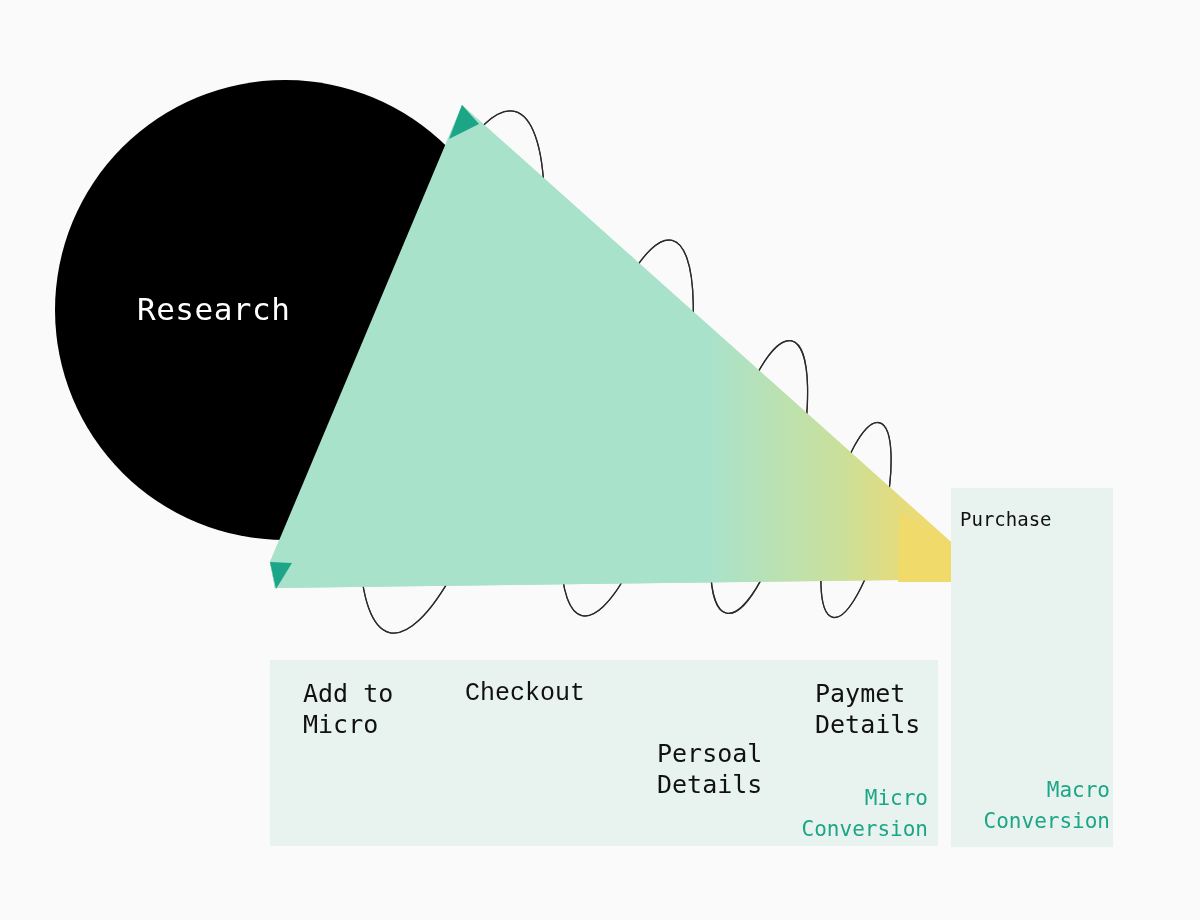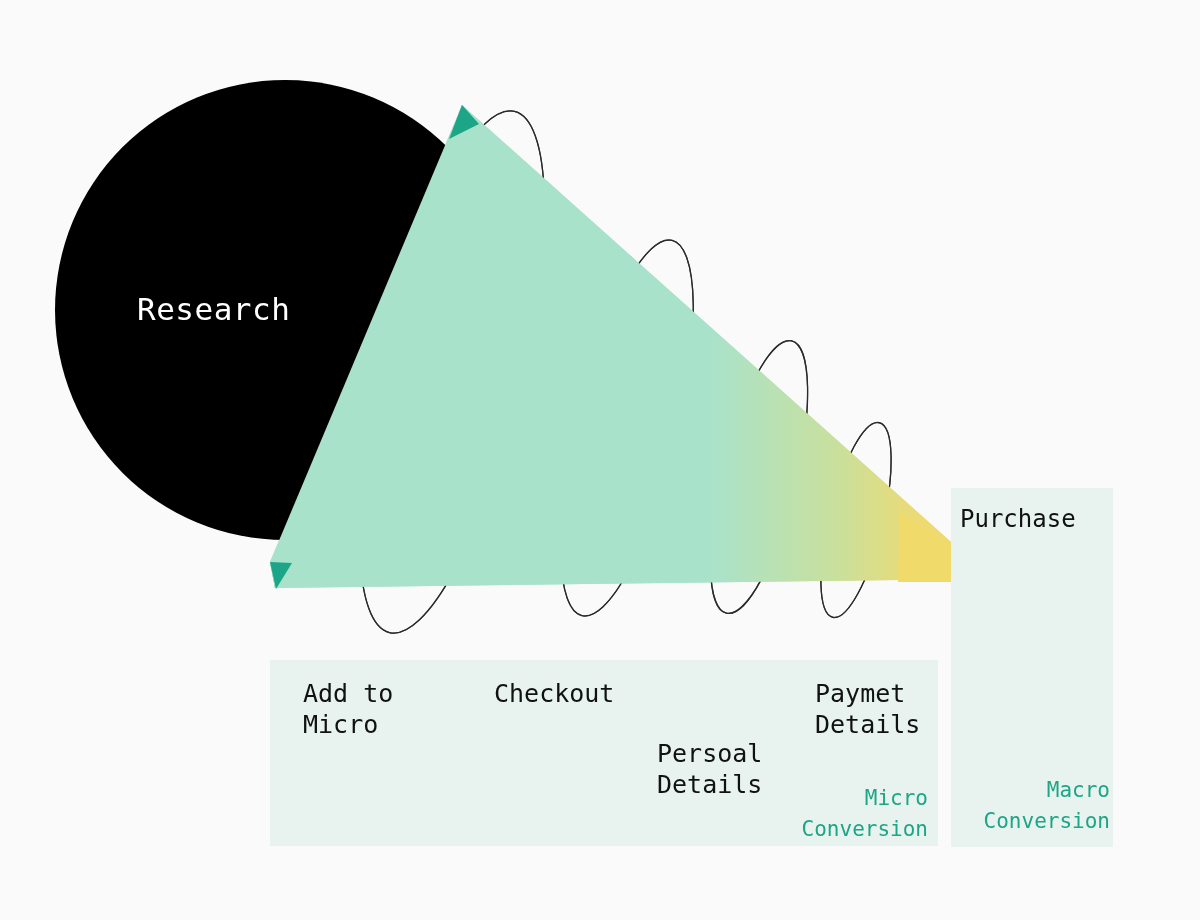--- a/index.html
+++ b/index.html
@@ -56,27 +56,27 @@
     position: absolute;
     left: 137px;
     top: 291px;
     font-family: "DejaVu Sans Mono", "Liberation Mono", monospace;
     font-size: 31px;
     color: #ffffff;
     letter-spacing: 0.5px;
     white-space: nowrap;
   }
   #label-add-to-cart { left: 303px; top: 678px; }
-  #label-checkout    { left: 494px; top: 678px; }
+  #label-checkout    { left: 465px; top: 678px; font-family: Liberation Mono, monospace; }
   #label-personal    { left: 657px; top: 694px; margin-top: 44px; }
   #label-payment     { left: 815px; top: 678px; }
   #label-purchase {
     left: 960px;
     top: 506px;
-    font-size: 24px;
+    font-size: 19px;
     line-height: 26px;
   }
   .conversion-label {
     position: absolute;
     font-family: "DejaVu Sans Mono", "Liberation Mono", monospace;
     font-size: 21px;
     line-height: 31px;
     color: #1ca586;
     white-space: pre-line;
   }

